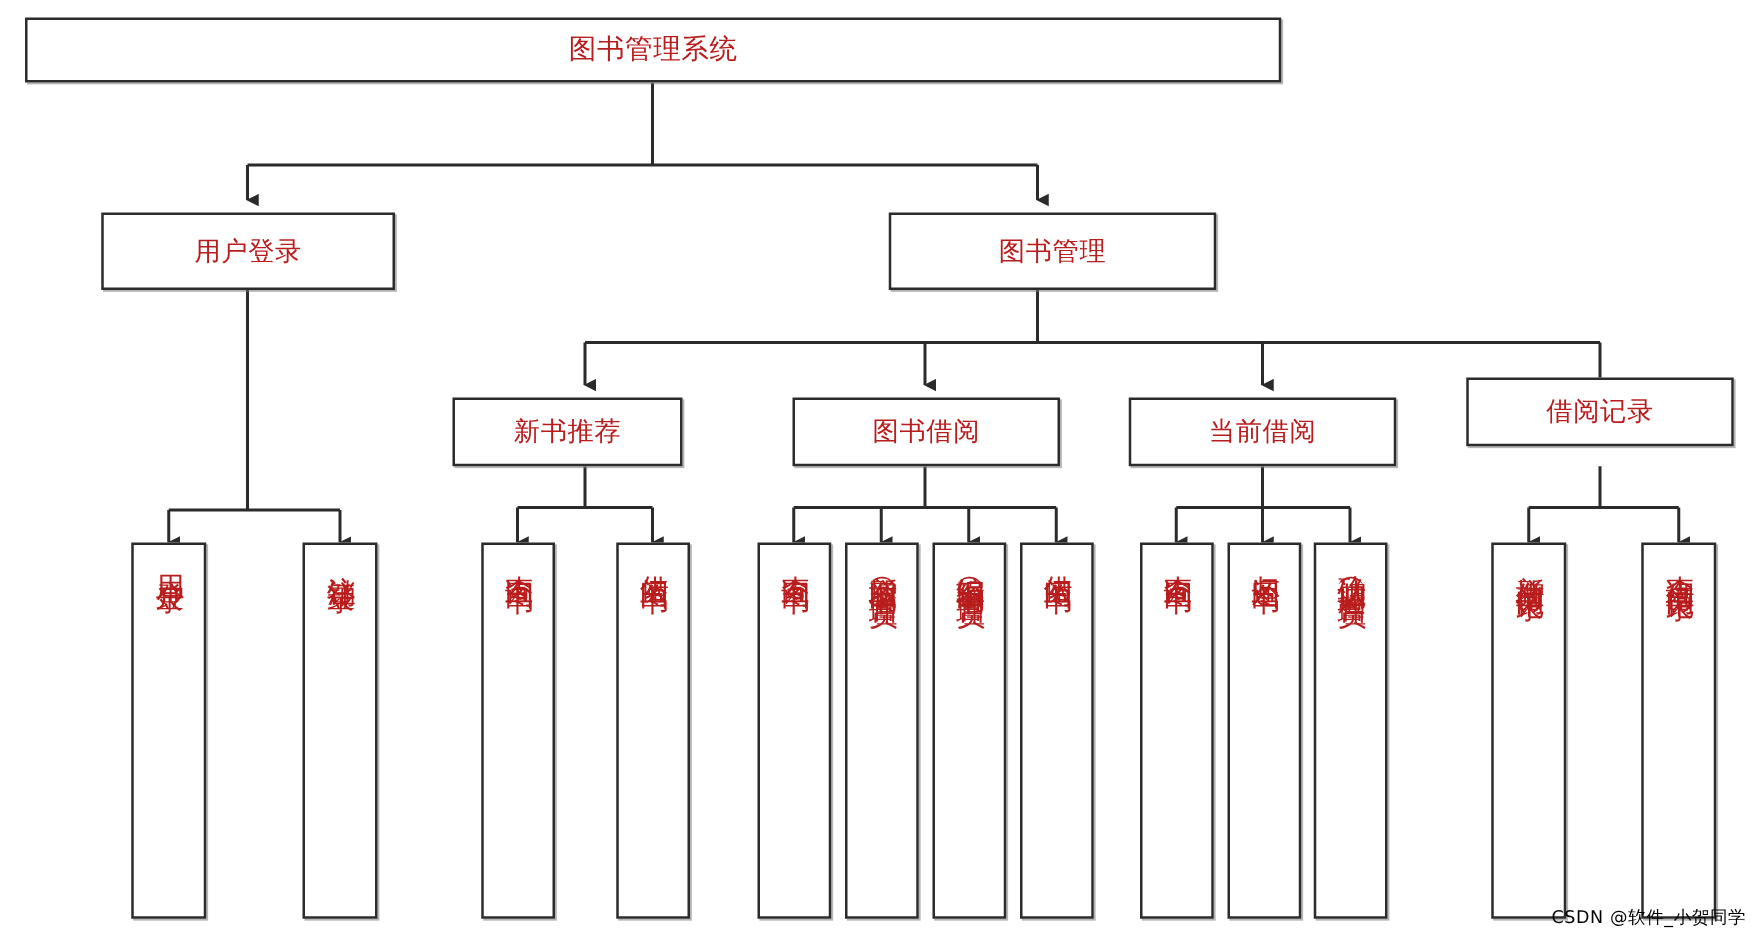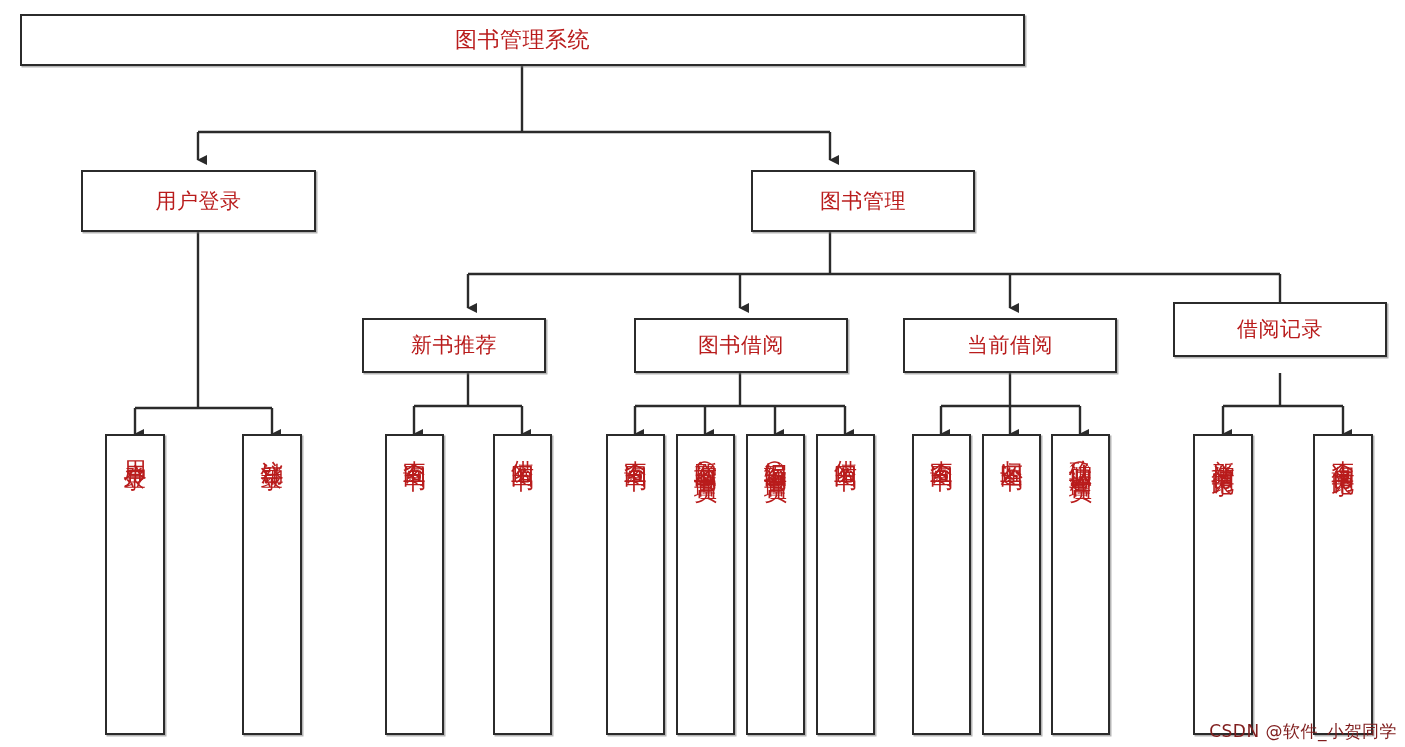--- a/index.html
+++ b/index.html
@@ -64,22 +64,22 @@
     white-space: nowrap;
     transform: none;
   }
   .node.vert.tall .lbl {
     font-size: 23px;
   }
   #watermark {
     position: absolute;
     right: 8px;
     bottom: 4px;
-    font-size: 17px;
-    color: #7f1d1d;
+    font-size: 14px;
+    color: #000000;
     letter-spacing: 0.5px;
     white-space: nowrap;
   }
 </style>
 </head>
 <body>
 
 <div id="canvas">
 
   <svg id="wires" viewBox="0 0 1405 747" width="1405" height="747">
@@ -132,21 +132,21 @@
     </g>
   </svg>
 
   <div class="node root horiz" style="left:20px; top:14px; width:1005px; height:52px;">
     <span class="lbl">图书管理系统</span>
   </div>
 
   <div class="node horiz" style="left:81px; top:170px; width:235px; height:62px;">
     <span class="lbl">用户登录</span>
   </div>
-  <div class="node horiz" style="left:751px; top:170px; width:224px; height:62px;justify-content:center;">
+  <div class="node horiz" style="left:711px; top:170px; width:262px; height:62px;justify-content:center;">
     <span class="lbl">图书管理</span>
   </div>
 
   <div class="node horiz" style="left:362px; top:318px; width:184px; height:55px;">
     <span class="lbl">新书推荐</span>
   </div>
   <div class="node horiz" style="left:634px; top:318px; width:214px; height:55px;">
     <span class="lbl">图书借阅</span>
   </div>
   <div class="node horiz" style="left:903px; top:318px; width:214px; height:55px;">

